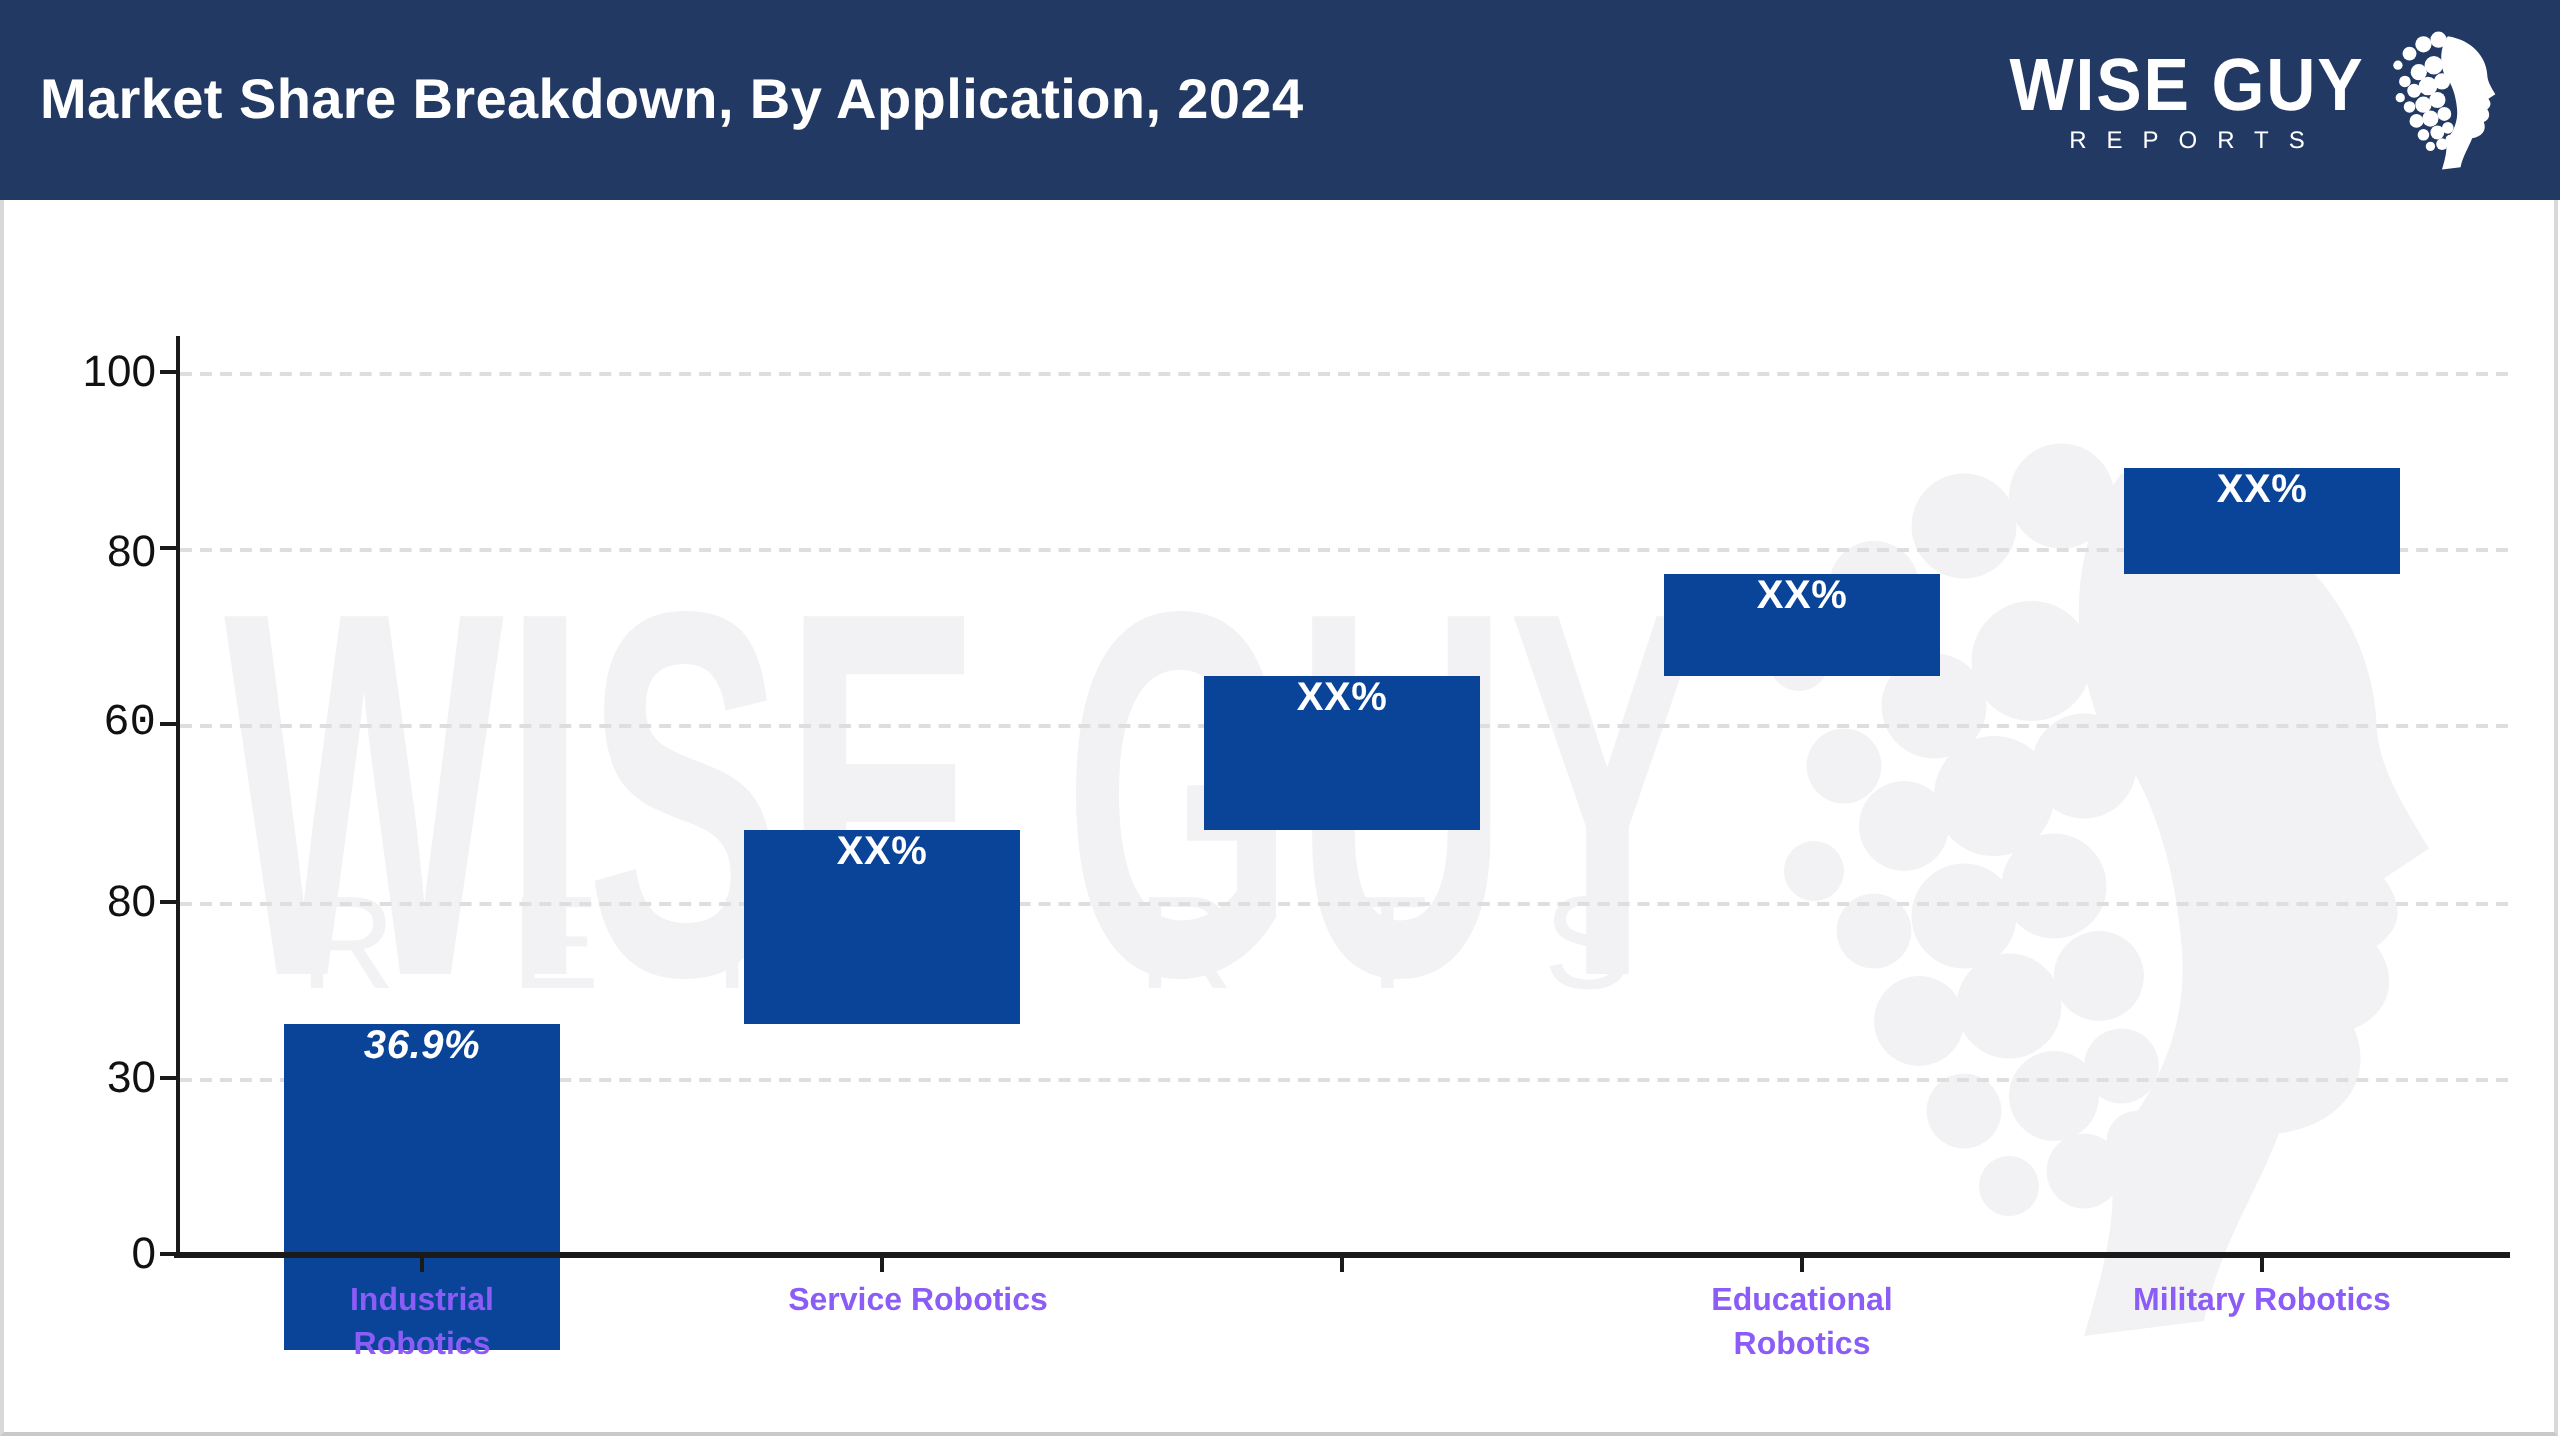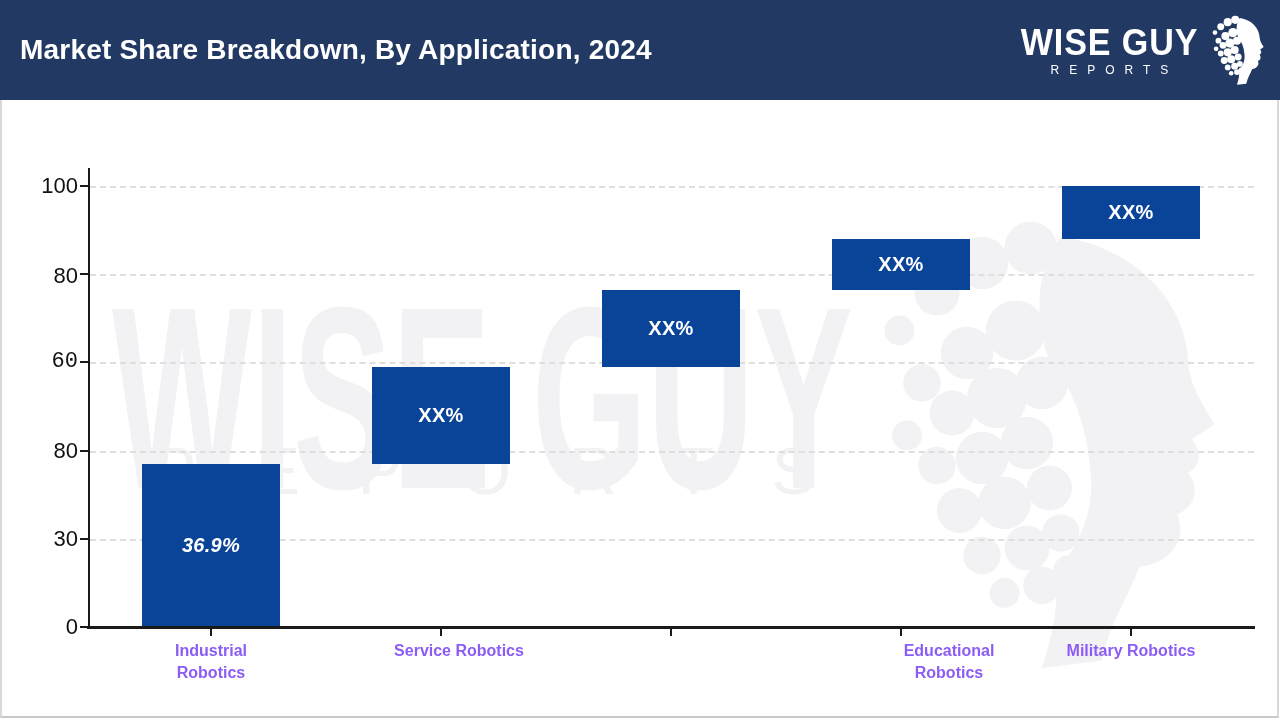--- a/index.html
+++ b/index.html
@@ -5,21 +5,21 @@
   html,body{margin:0;padding:0;}
   body{
     width:1280px;height:720px;position:relative;overflow:hidden;
     background:#ffffff;font-family:"Liberation Sans",sans-serif;
     -webkit-font-smoothing:antialiased;
   }
   
   .header{
     position:absolute;left:0;top:0;width:1280px;height:100px;
     background:#223a63;display:flex;align-items:center;justify-content:space-between;
-    box-sizing:border-box;padding:0 14px 0 20px;z-index:10;gap:20px;
+    box-sizing:border-box;padding:0 30px 0 20px;z-index:10;gap:20px;
   }
   .title{
     color:#ffffff;font-size:28px;font-weight:bold;letter-spacing:.2px;
   }
   .logo{display:flex;align-items:center;gap:2px;}
   .logo-text{display:flex;flex-direction:column;align-items:center;}
   .logo-name{
     color:#ffffff;font-size:37px;font-weight:600;letter-spacing:1px;line-height:1;
     transform:scaleX(.92);transform-origin:center;
   }
@@ -50,21 +50,21 @@
   .gridline{position:absolute;left:90px;width:1164px;height:0;
     border-top:2px dashed #dedede;z-index:1;}
   .yaxis{position:absolute;left:88px;top:168px;width:2px;height:460px;background:#1a1a1a;z-index:3;}
   .xaxis{position:absolute;left:87px;top:626px;width:1168px;height:3px;background:#1a1a1a;z-index:3;}
   .ytick-label{
     position:absolute;left:8px;width:70px;text-align:right;
     font-size:22px;color:#111111;line-height:22px;z-index:3;
   }
   .ytick-mark{position:absolute;left:80px;width:8px;height:2px;background:#1a1a1a;z-index:3;}
   .bar{position:absolute;background:#0a4499;z-index:2;
-    display:flex;align-items:center;justify-content:center;}
+    display:flex;justify-content:center;margin-top:48px;}
   .bar-label{color:#ffffff;font-size:20px;font-weight:bold;letter-spacing:.3px;}
   .xtick-mark{position:absolute;width:2px;height:8px;top:628px;background:#1a1a1a;z-index:3;}
   .xcat-label{
     position:absolute;top:640px;width:230px;text-align:center;
     font-size:16px;font-weight:bold;color:#8b5cf6;line-height:1.35;
     white-space:pre-line;z-index:3;
   }
 </style>
 </head>
 <body>
@@ -135,21 +135,21 @@
     <div class="bar" style="left: 1062px; top: 186px; width: 138px; height: 53px; background: rgb(10, 68, 153);">
       <span class="bar-label" style="color: rgb(255, 255, 255);">XX%</span>
     </div>
     <div class="xtick-mark" style="left: 210px;"></div>
     <div class="xcat-label" style="left: 96px;">Industrial
 Robotics</div>
     <div class="xtick-mark" style="left: 440px;"></div>
     <div class="xcat-label" style="left: 344px;">Service Robotics</div>
     <div class="xtick-mark" style="left: 670px;"></div>
     <div class="xtick-mark" style="left: 900px;"></div>
-    <div class="xcat-label" style="left: 834px;">Educational
+    <div class="xcat-label" style="left: 786px;">Educational
 Robotics</div>
     <div class="xtick-mark" style="left: 1130px;"></div>
     <div class="xcat-label" style="left: 1016px;">Military Robotics</div>
   </div>
 
 <div class="header">
   <div class="title">Market Share Breakdown, By Application, 2024</div>
   <div class="logo">
     <div class="logo-text">
       <div class="logo-name">WISE GUY</div>

